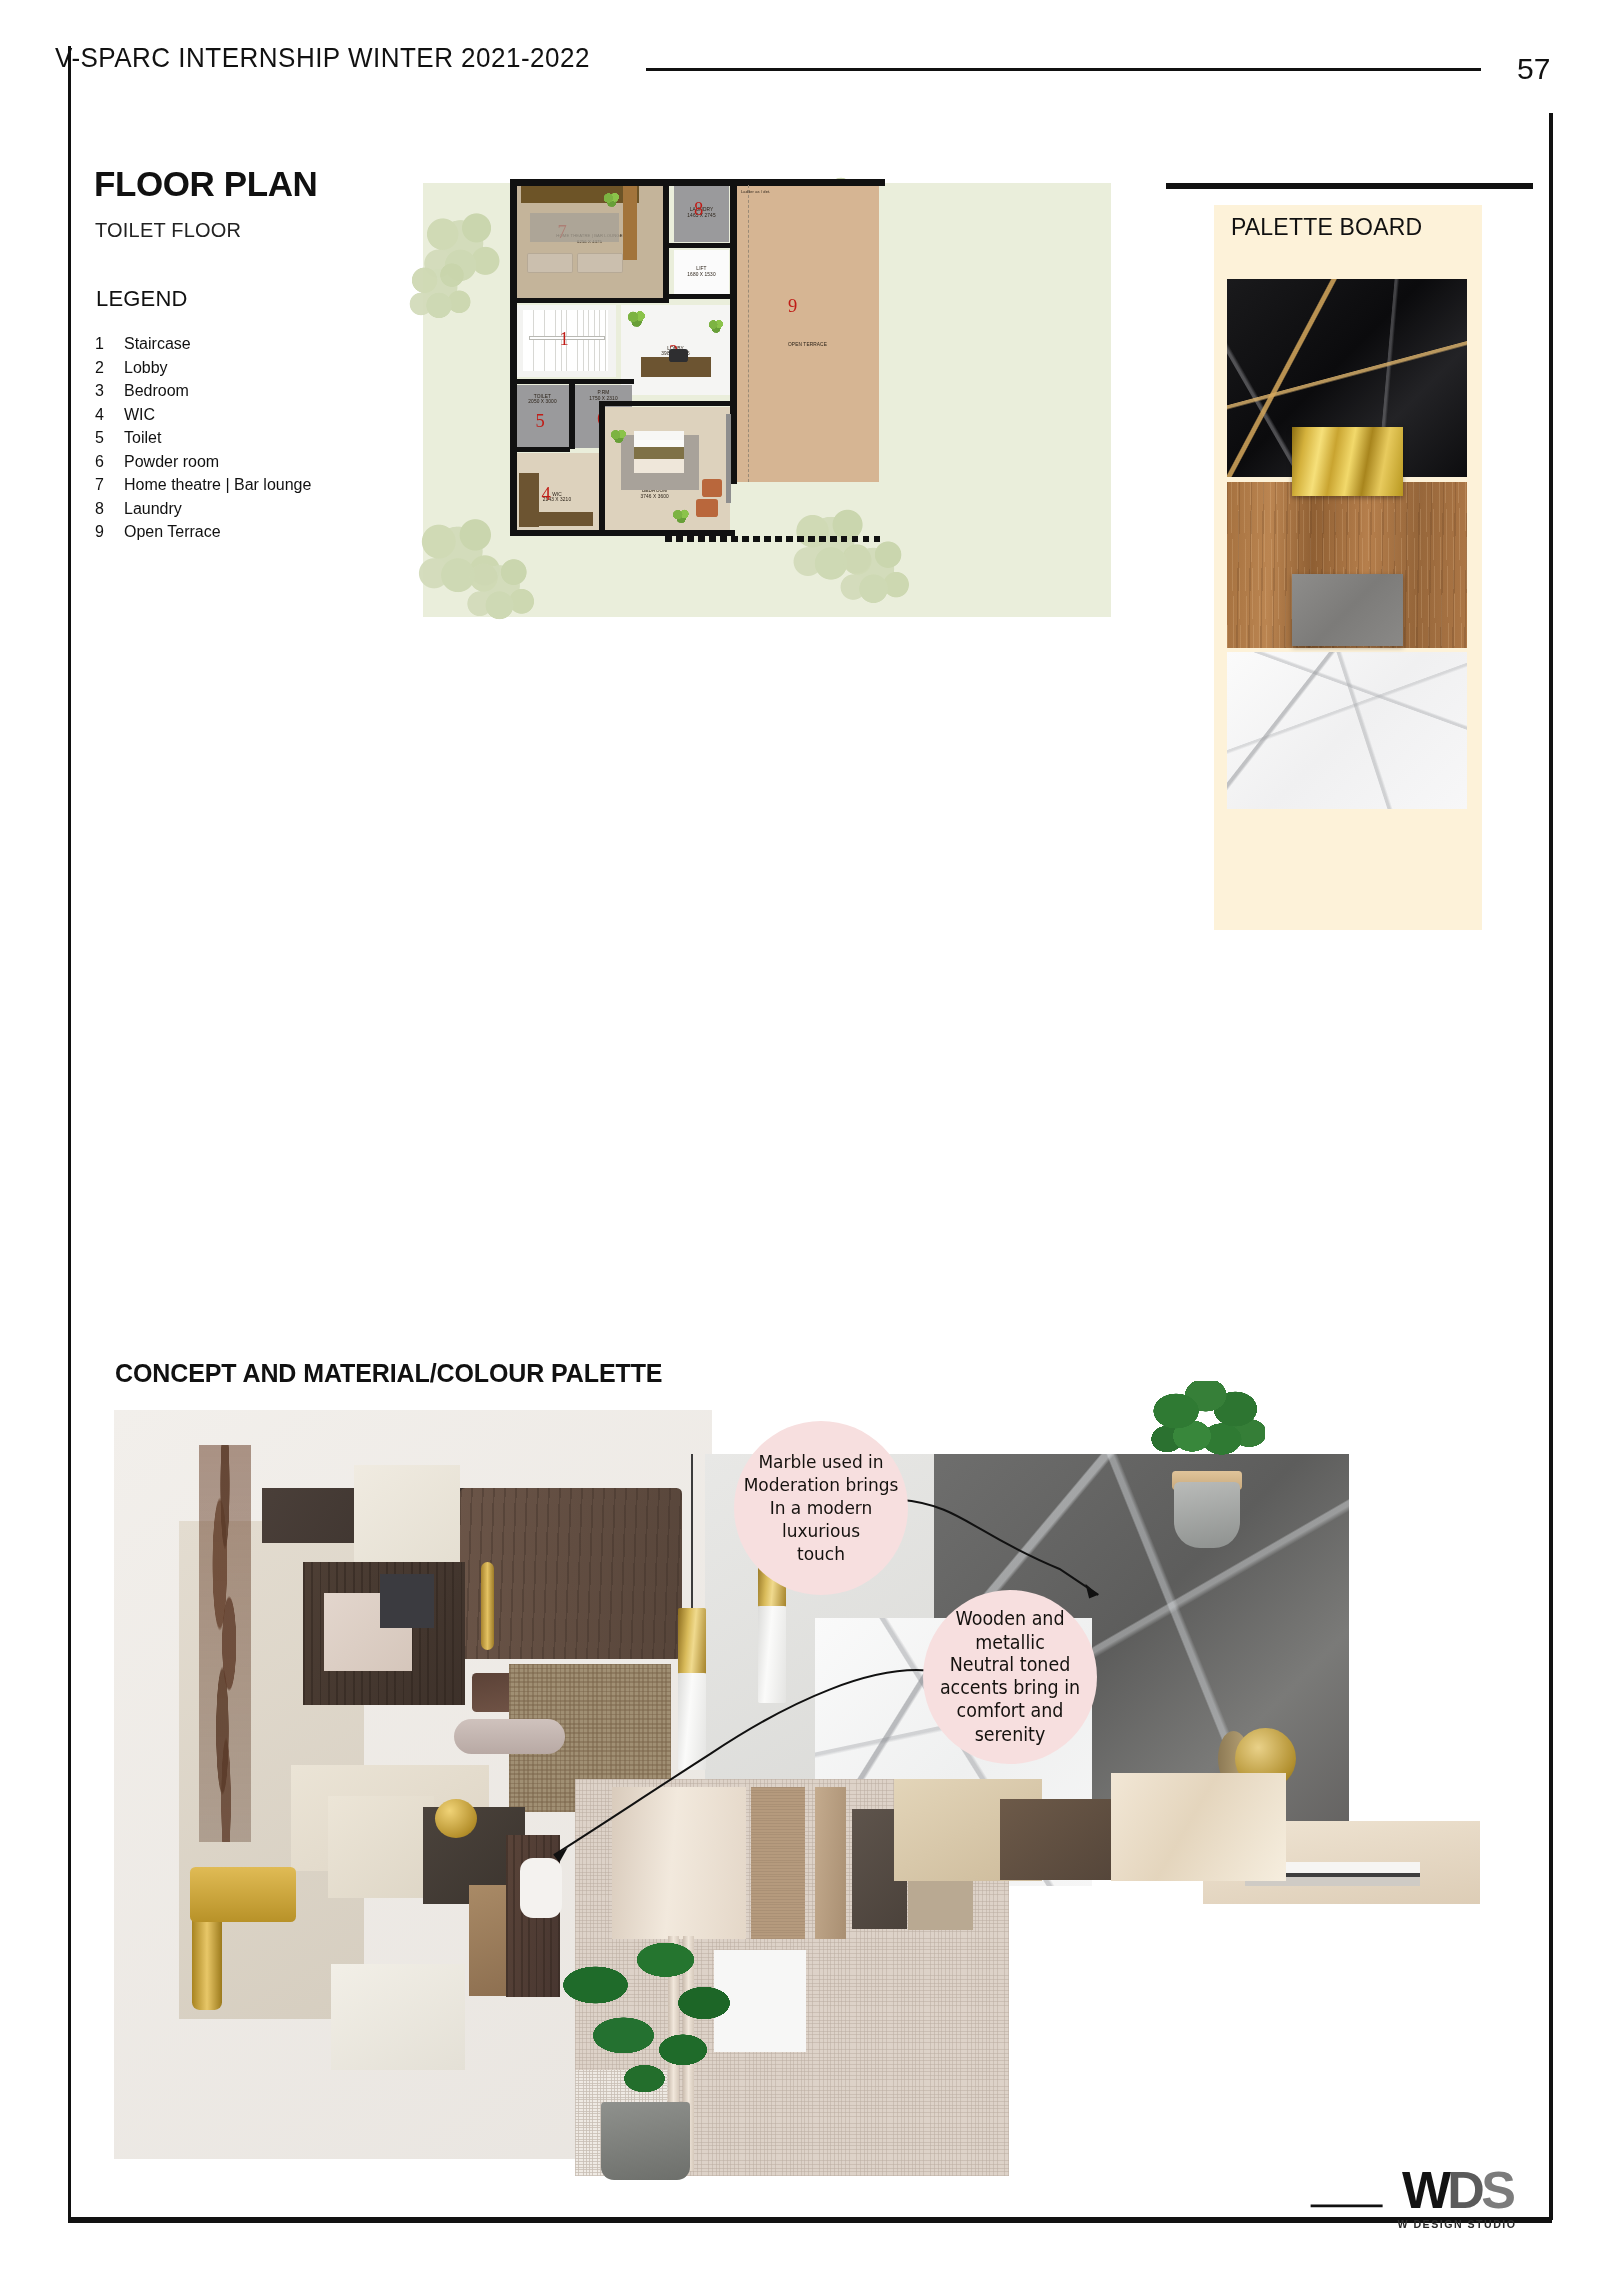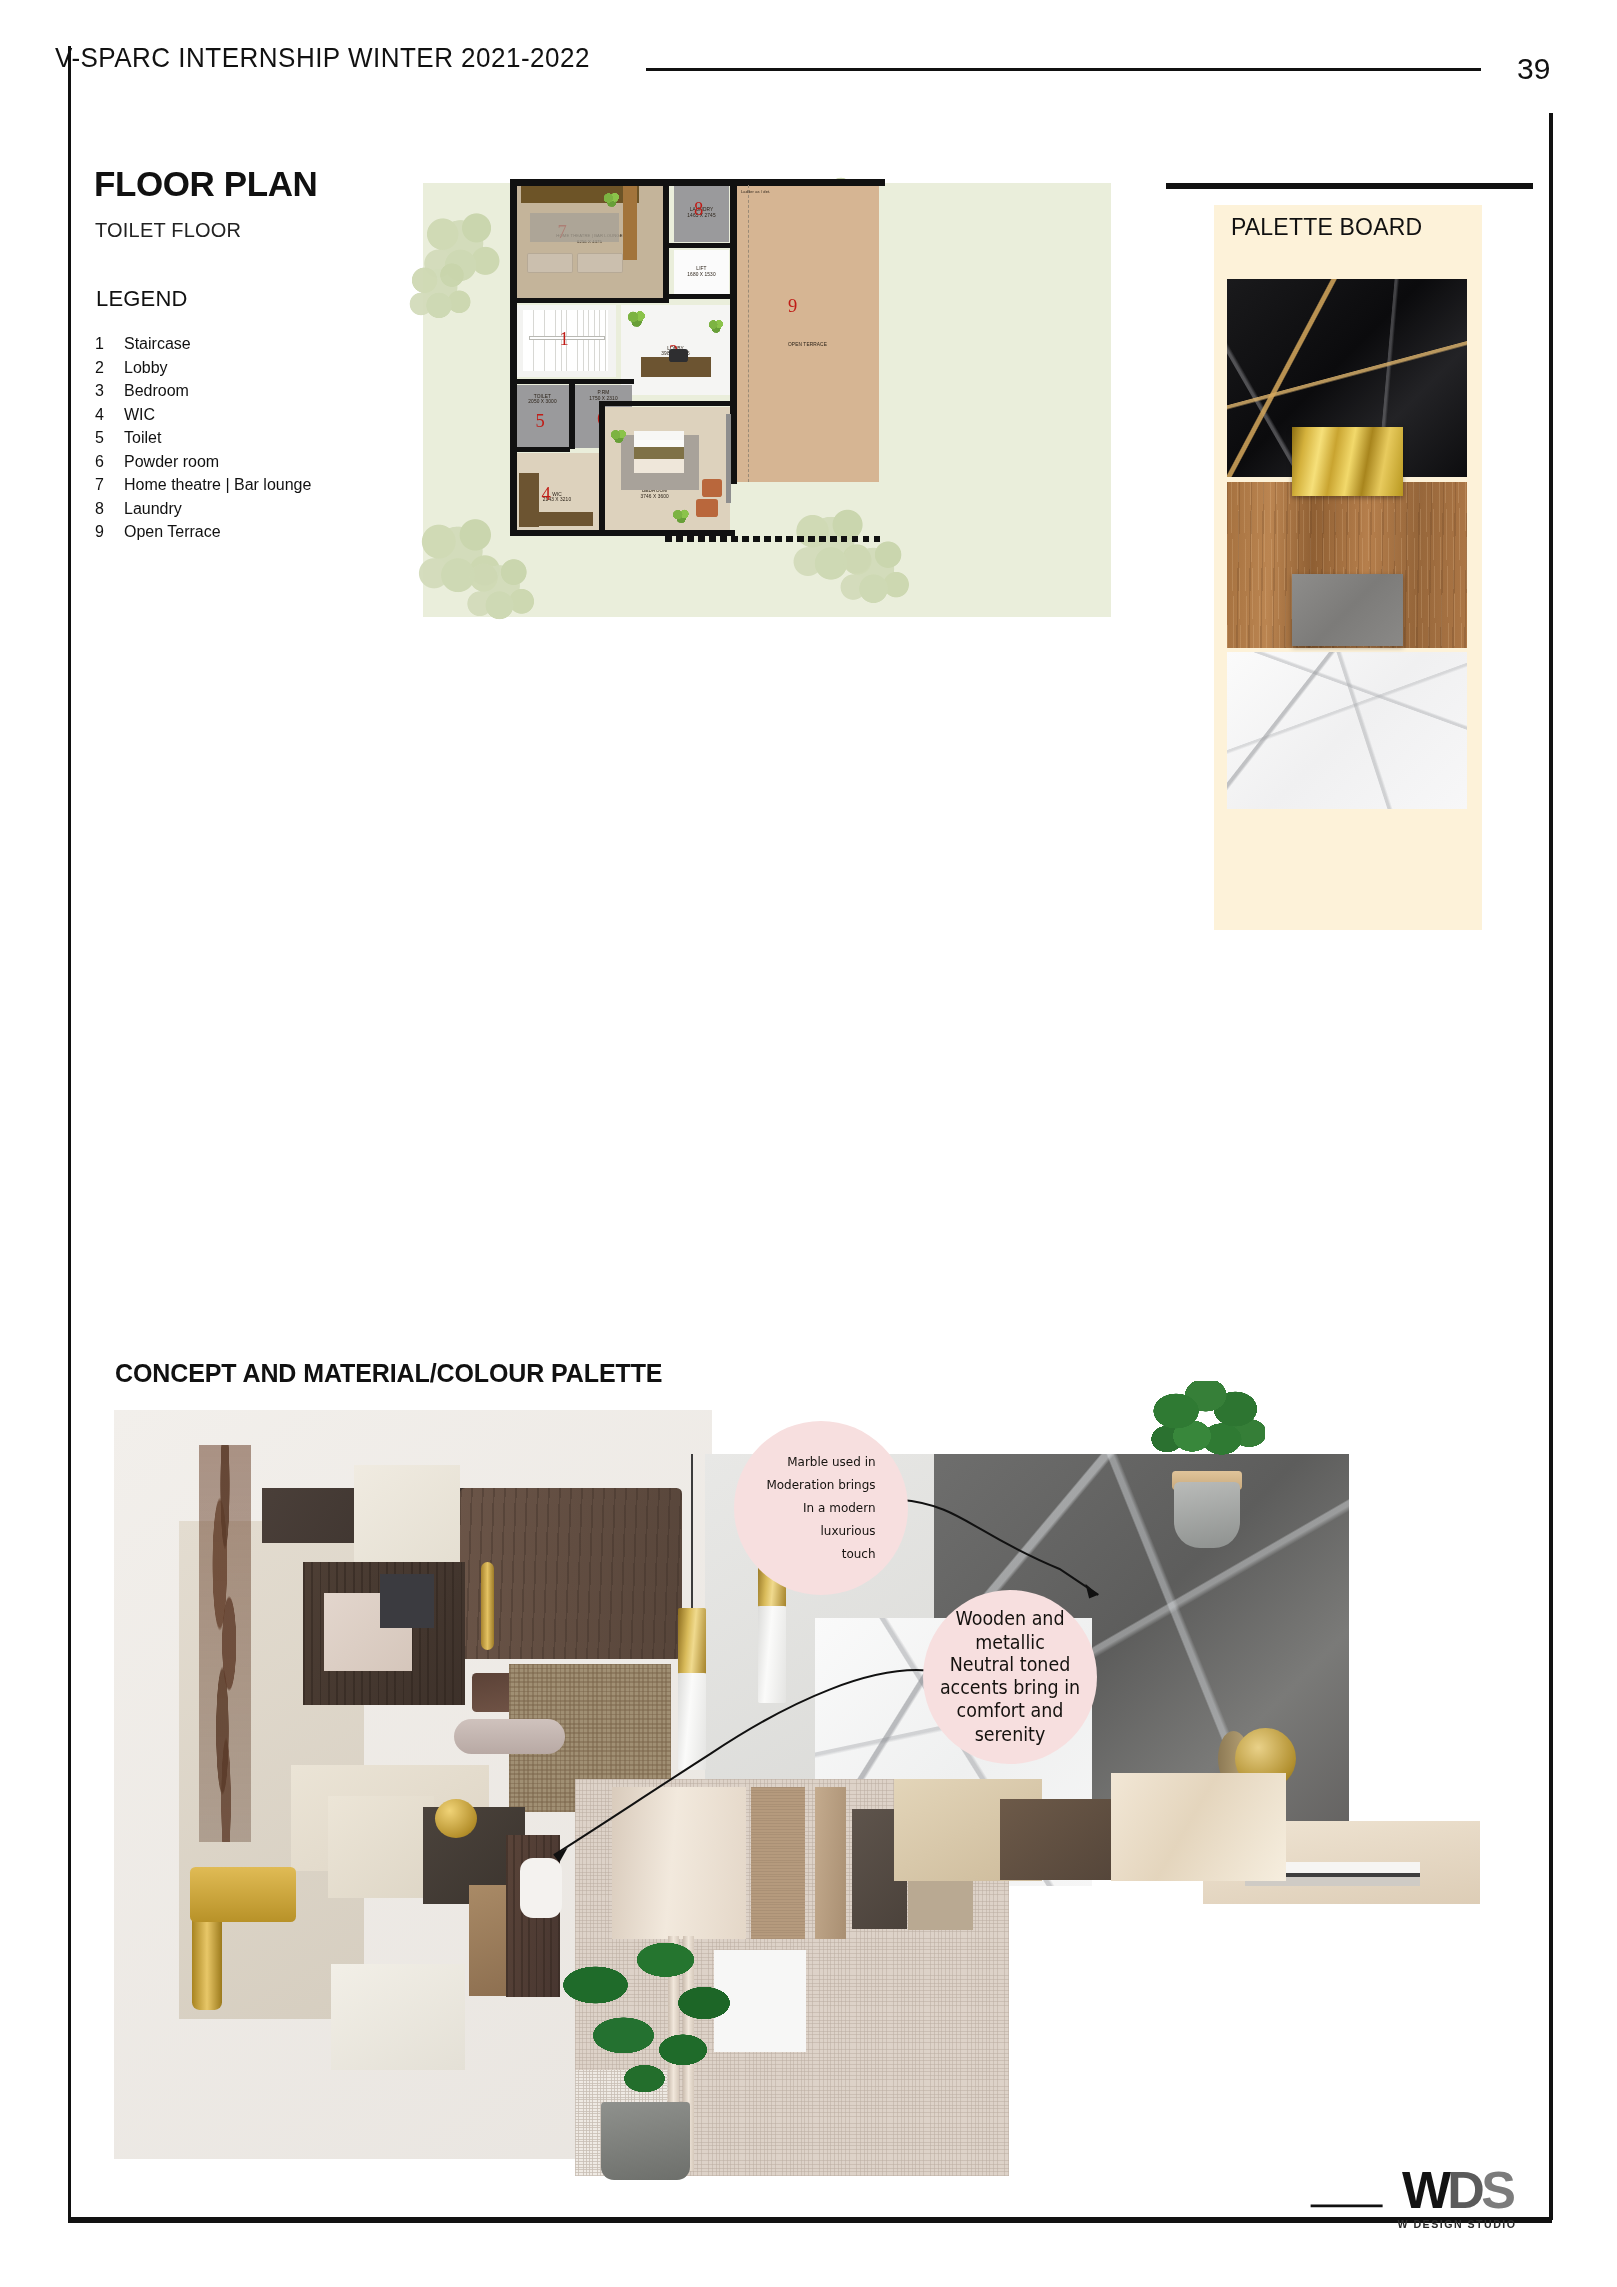--- a/index.html
+++ b/index.html
@@ -302,21 +302,21 @@
 
   
   .bubble {
     position:absolute; border-radius:50%; background:#f7dfdf;
     display:flex; align-items:center; justify-content:center;
     text-align:center; color:#15120f;
     font-family:"DejaVu Sans", sans-serif;
   }
   #bubble-marble {
     left:734px; top:1421px; width:174px; height:174px;
-    font-size:12px; line-height:23px;text-align:right;
+    font-size:17px; line-height:23px;
   }
   #bubble-wooden {
     left:923px; top:1590px; width:174px; height:174px;
     font-size:17.5px; line-height:23px;
   }
   .bubble span { display:block; transform:scaleY(1.08); }
   .leader { position:absolute; }
 
   
   #logo { position:absolute; left:1383px; top:2164px; width:148px; height:83px; }
@@ -333,21 +333,21 @@
 </style>
 </head>
 <body>
 
 <div id="frame-left"></div>
 <div id="frame-right"></div>
 <div id="frame-bottom"></div>
 <div id="header-rule"></div>
 
 <div id="header-title">V-SPARC INTERNSHIP WINTER 2021-2022</div>
-<div id="page-number">39</div>
+<div id="page-number">57</div>
 
 <div id="floorplan-title">FLOOR PLAN</div>
 <div id="floorplan-subtitle">TOILET FLOOR</div>
 <div id="legend-title">LEGEND</div>
 <div id="legend-list">
     <div class="legend-row">
       <span class="legend-num">1</span>
       <span class="legend-label">Staircase</span>
     </div>
     <div class="legend-row">

